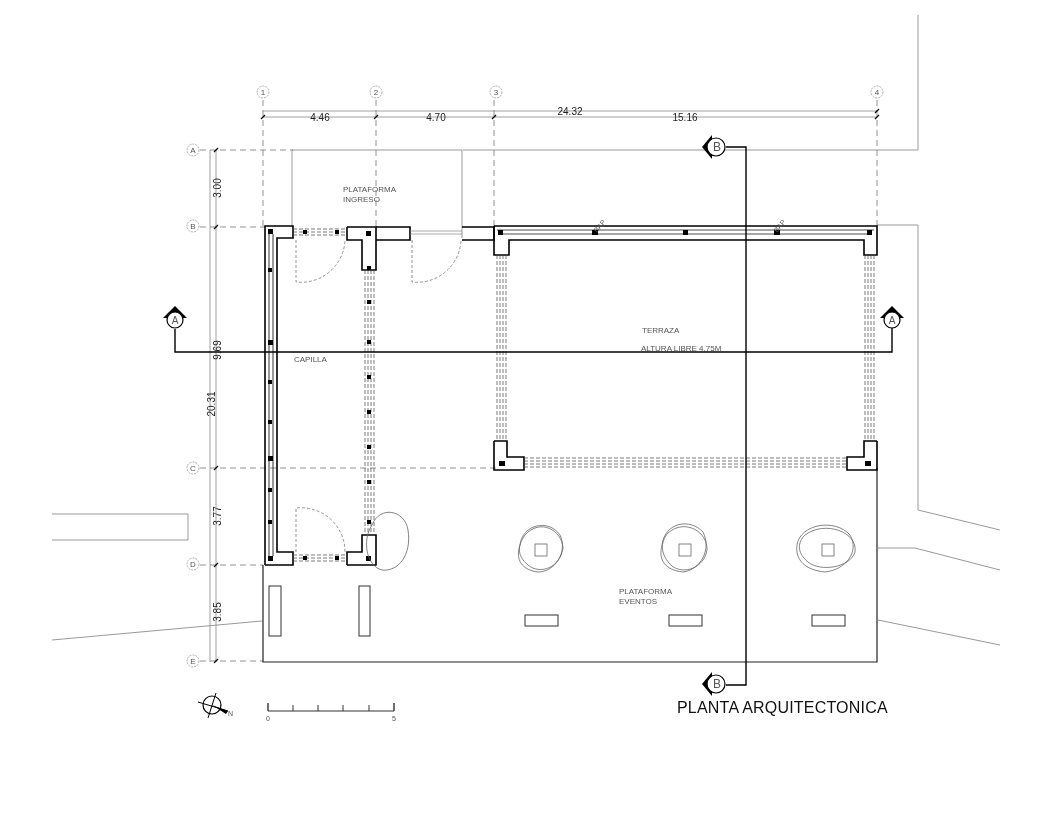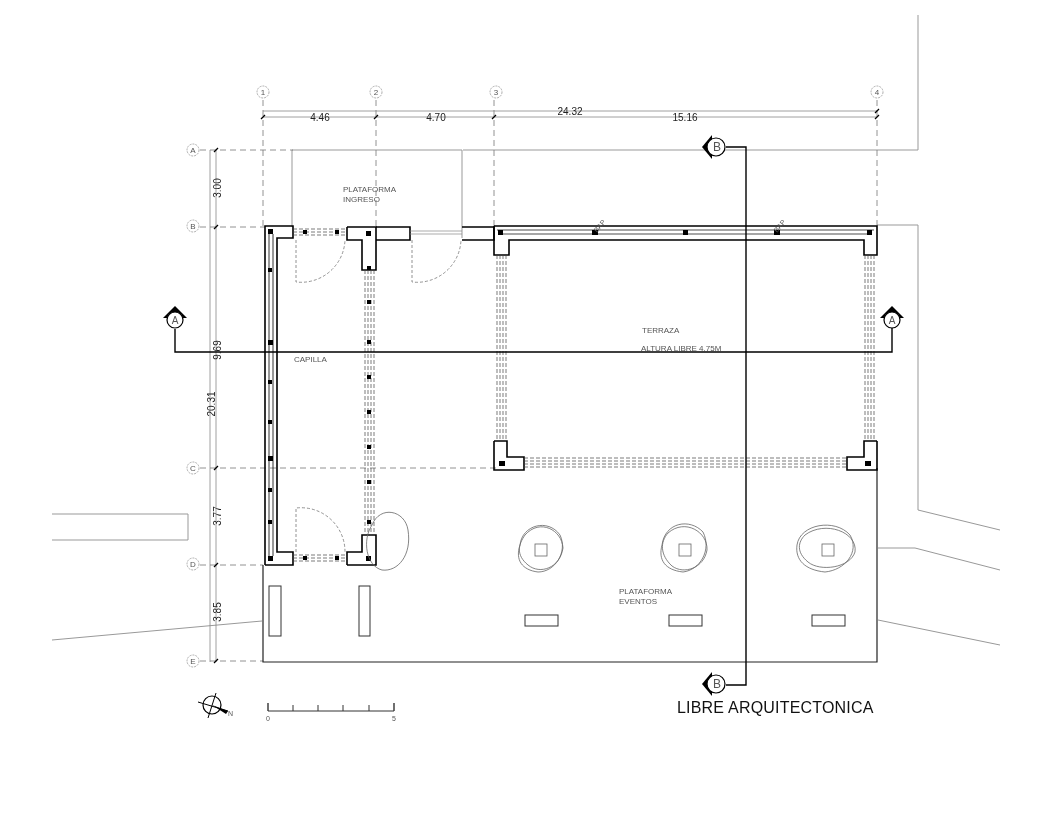--- a/index.html
+++ b/index.html
@@ -276,13 +276,13 @@
     <line x1="293" y1="705" x2="293" y2="711"></line>
     <line x1="318" y1="705" x2="318" y2="711"></line>
     <line x1="343" y1="705" x2="343" y2="711"></line>
     <line x1="369" y1="705" x2="369" y2="711"></line>
     <line x1="394" y1="703" x2="394" y2="711" stroke-width="1.4"></line>
   </g>
   <text x="266" y="721" font-size="7" class="lbl" fill="#222">0</text>
   <text x="392" y="721" font-size="7" class="lbl" fill="#222">5</text>
 </svg>
 
-<div class="title">LIBRE ARQUITECTONICA</div>
+<div class="title">PLANTA ARQUITECTONICA</div>
 
 </body></html>

